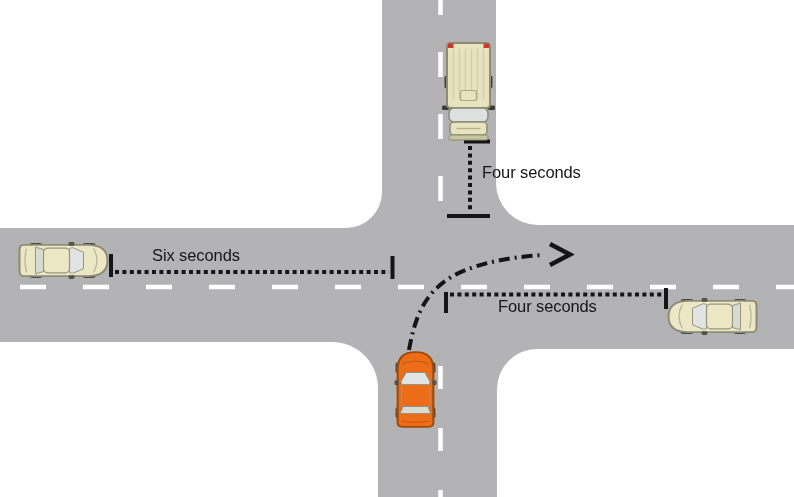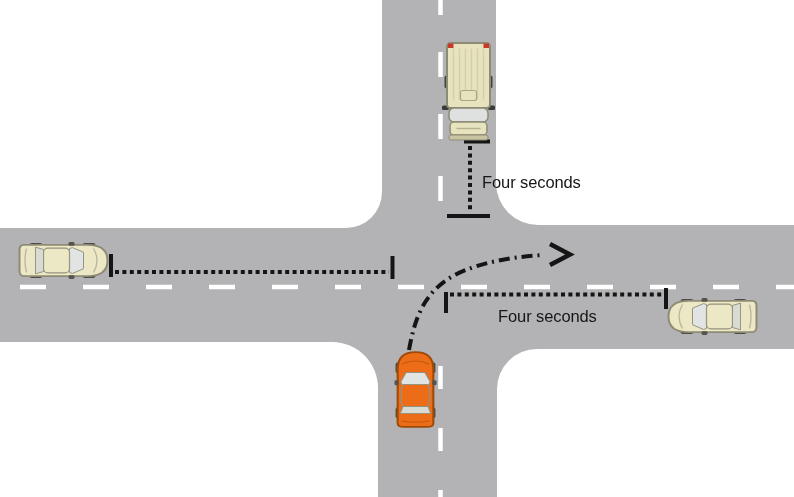--- a/index.html
+++ b/index.html
@@ -16,21 +16,20 @@
   .q-bl{left:0;top:342px;width:378px;height:155px;border-top-right-radius:46px;}
   .q-br{left:497px;top:349px;width:297px;height:148px;border-top-left-radius:40px;}
   .overlay{position:absolute;left:0;top:0;}
   .gap-label{
     position:absolute;
     font-size:16.5px;
     line-height:19px;
     color:#161616;
     white-space:nowrap;
     letter-spacing:-0.1px;
-    margin-top:10px;
   }
   .lbl-north{left:482px;top:163px;}
   .lbl-west{left:152px;top:246px;}
   .lbl-east{left:498px;top:297px;}
 </style>
 </head>
 <body>
 
 <div class="scene">
 
@@ -105,14 +104,15 @@
     </g>
 
     <use href="#sedan" transform="translate(63.5,260.5) scale(1,0.92)" style="--body:#ece7c4;--stroke:#8f8c76;"></use>
 
     <use href="#sedan" transform="translate(712.5,316.5) rotate(180) scale(1,0.92)" style="--body:#ece7c4;--stroke:#8f8c76;"></use>
 
     <use href="#sedan" transform="translate(415.5,389.5) rotate(-90) scale(0.85,1.05)" style="--body:#ec6c18;--stroke:#a04a08;"></use>
   </svg>
 
   <div class="gap-label lbl-north">Four seconds</div>
+  <div class="gap-label lbl-west">Six seconds</div>
   <div class="gap-label lbl-east">Four seconds</div>
 </div>
 
 </body></html>

